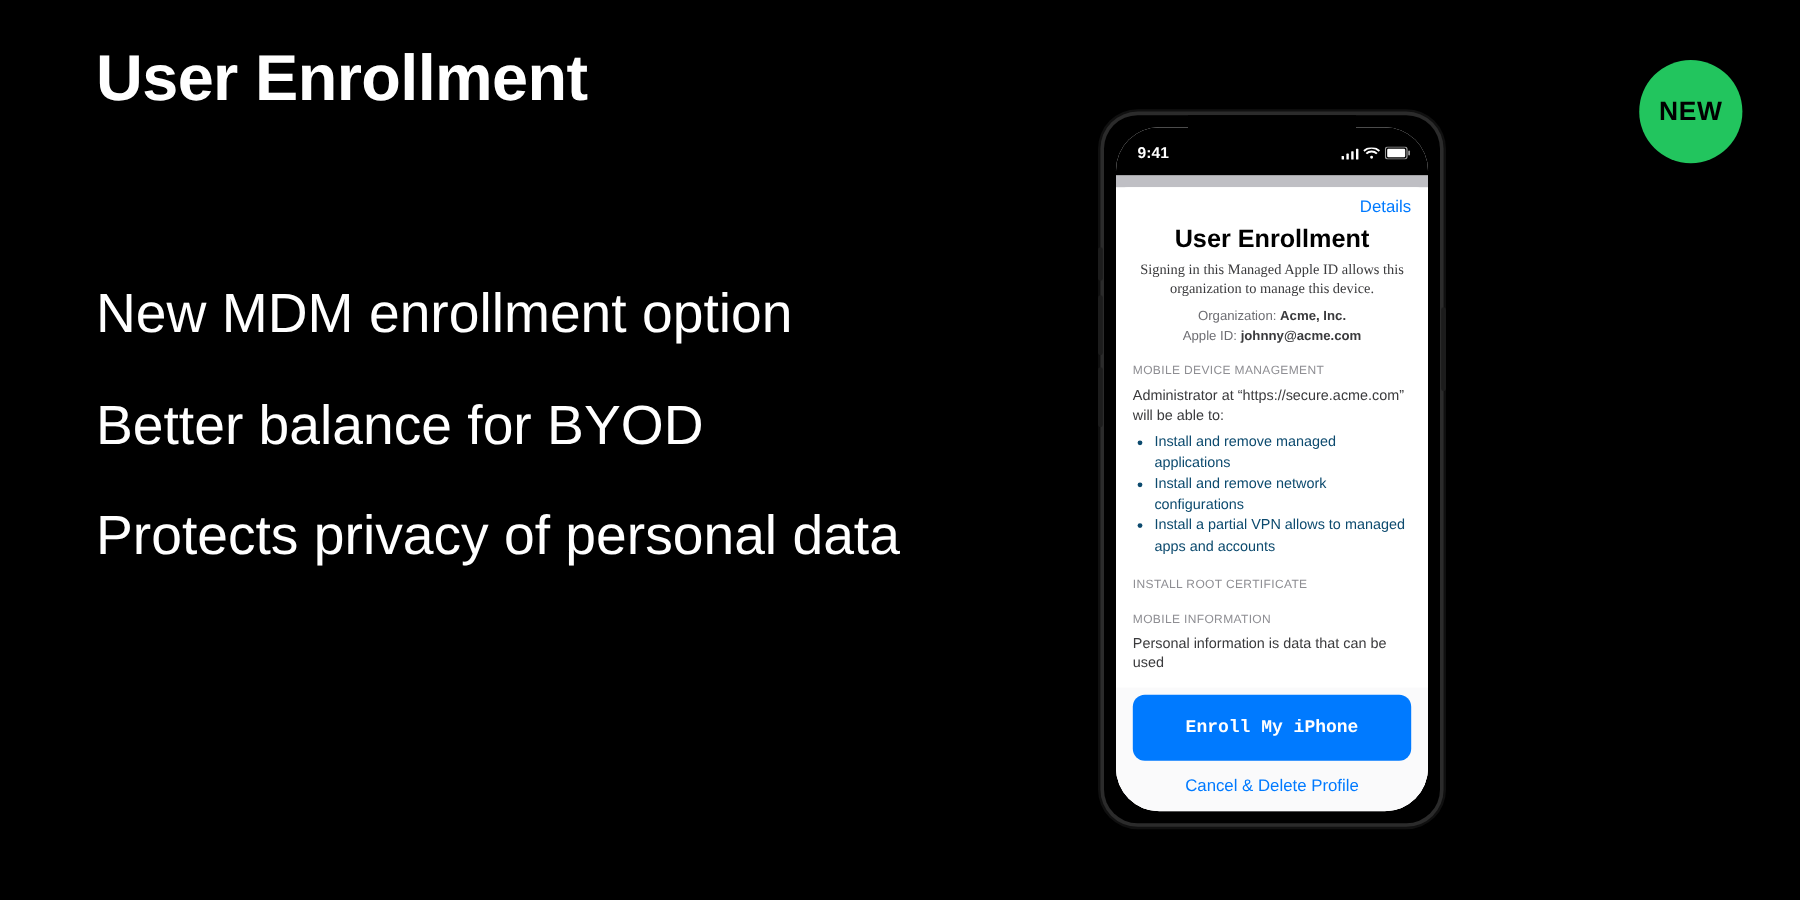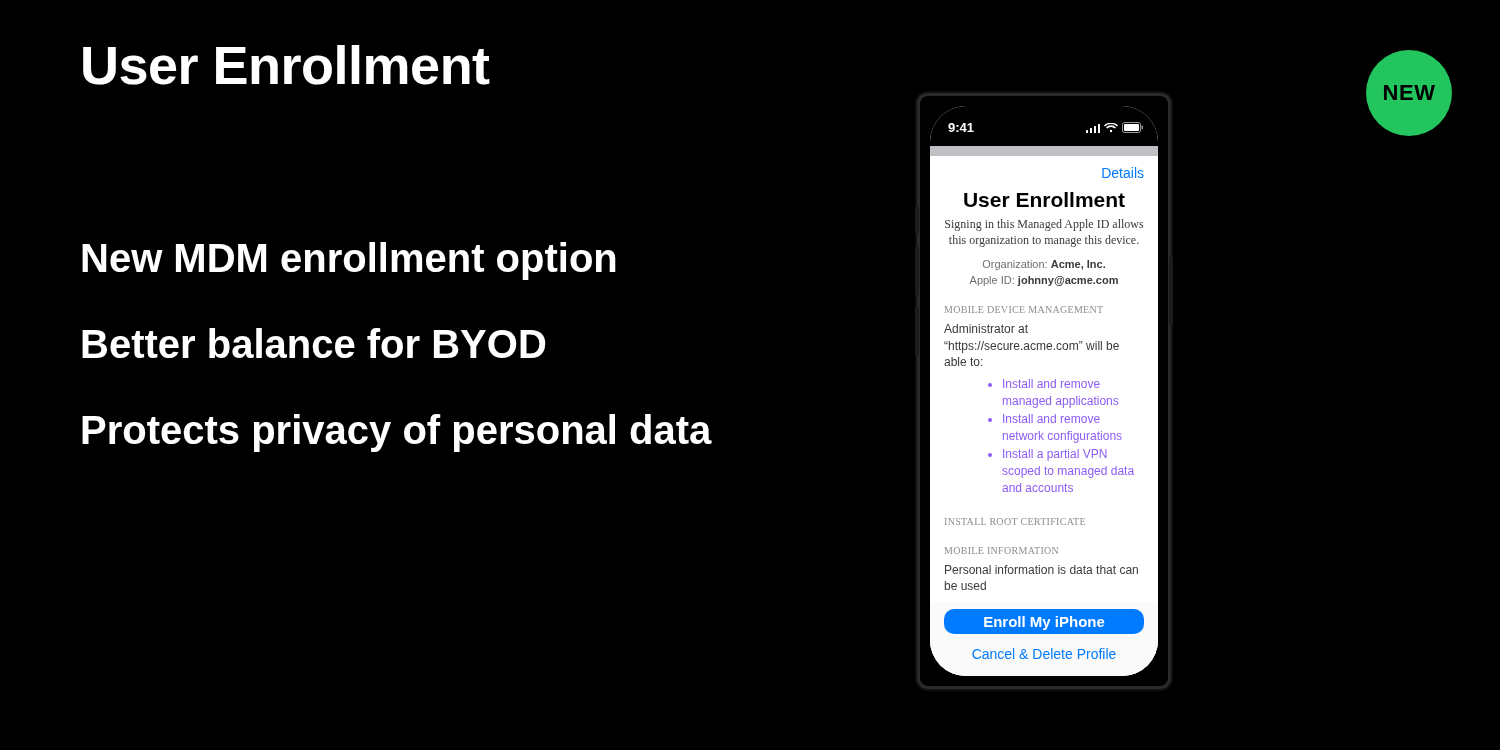--- a/index.html
+++ b/index.html
@@ -22,22 +22,22 @@
     font-size: 54px;
     font-weight: 700;
     letter-spacing: -0.5px;
   }
   .bullets {
     position: absolute;
     left: 80px;
     top: 236px;
   }
   .bullet {
-    font-size: 40px;
-    font-weight: 700;
+    font-size: 46px;
+    font-weight: 400;
     line-height: 1.1;
     margin-bottom: 42px;
     color: #fff;
   }
 
   
   .new-badge {
     position: absolute;
     right: 48px;
     top: 50px;
@@ -52,24 +52,24 @@
     font-weight: 700;
     color: #000;
     letter-spacing: 0.5px;
   }
 
   
   .phone {
     position: absolute;
     left: 920px;
     top: 96px;
-    width: 248px;
+    width: 280px;
     height: 590px;
     background: #000;
-    border-radius: 8px;
+    border-radius: 28px;
     box-shadow: 0 0 0 3px #2b2b2b, 0 0 0 5px #101010;
   }
   .phone .side-btn {
     position: absolute;
     background: #1c1c1c;
     border-radius: 2px;
   }
   .phone .side-btn.left1 { left: -5px; top: 110px; width: 4px; height: 28px; }
   .phone .side-btn.left2 { left: -5px; top: 150px; width: 4px; height: 50px; }
   .phone .side-btn.left3 { left: -5px; top: 210px; width: 4px; height: 50px; }
@@ -188,51 +188,50 @@
     margin-top: 10px;
   }
   .appleid-line { margin-top: 4px; }
   .org-line b, .appleid-line b { color: #3a3a3c; font-weight: 600; }
 
   .section-label {
     font-size: 10px;
     color: #8e8e93;
     letter-spacing: 0.3px;
     margin-top: 18px;
-    font-family: Liberation Serif, serif;
   }
   .section-text {
     font-size: 12px;
     color: #3a3a3c;
     margin-top: 6px;
     line-height: 1.35;
   }
   .cap-list {
     margin: 6px 0 0 0;
     padding-left: 18px;
   }
   .cap-list li {
     font-size: 12px;
-    color: #8b5cf6;
+    color: #0c4a6e;
     line-height: 1.45;
-    margin-left: 40px;
   }
 
   .sheet-footer {
     padding: 6px 14px 10px 14px;
     background: #fafafb;
   }
   .enroll-btn {
     background: #007aff;
     color: #fff;
     text-align: center;
     border-radius: 10px;
     font-size: 15px;
     font-weight: 600;
-    padding: 4px 0;
+    padding: 19px 0;
+    font-family: Liberation Mono, monospace;
   }
   .cancel-link {
     text-align: center;
     color: #007aff;
     font-size: 14px;
     margin-top: 12px;
     padding-bottom: 4px;
   }
 </style>
 </head>
@@ -300,21 +299,21 @@
         <div class="appleid-line">
           <span>Apple ID:</span>
           <b>johnny@acme.com</b>
         </div>
 
         <div class="section-label">MOBILE DEVICE MANAGEMENT</div>
         <div class="section-text">Administrator at “https://secure.acme.com” will be able to:</div>
         <ul class="cap-list">
           <li>Install and remove managed applications</li>
           <li>Install and remove network configurations</li>
-          <li>Install a partial VPN scoped to managed data and accounts</li>
+          <li>Install a partial VPN allows to managed apps and accounts</li>
         </ul>
 
         <div class="section-label">INSTALL ROOT CERTIFICATE</div>
 
         <div class="section-label">MOBILE INFORMATION</div>
         <div class="section-text">Personal information is data that can be used</div>
       </div>
 
       <div class="sheet-footer">
         <div class="enroll-btn">Enroll My iPhone</div>

